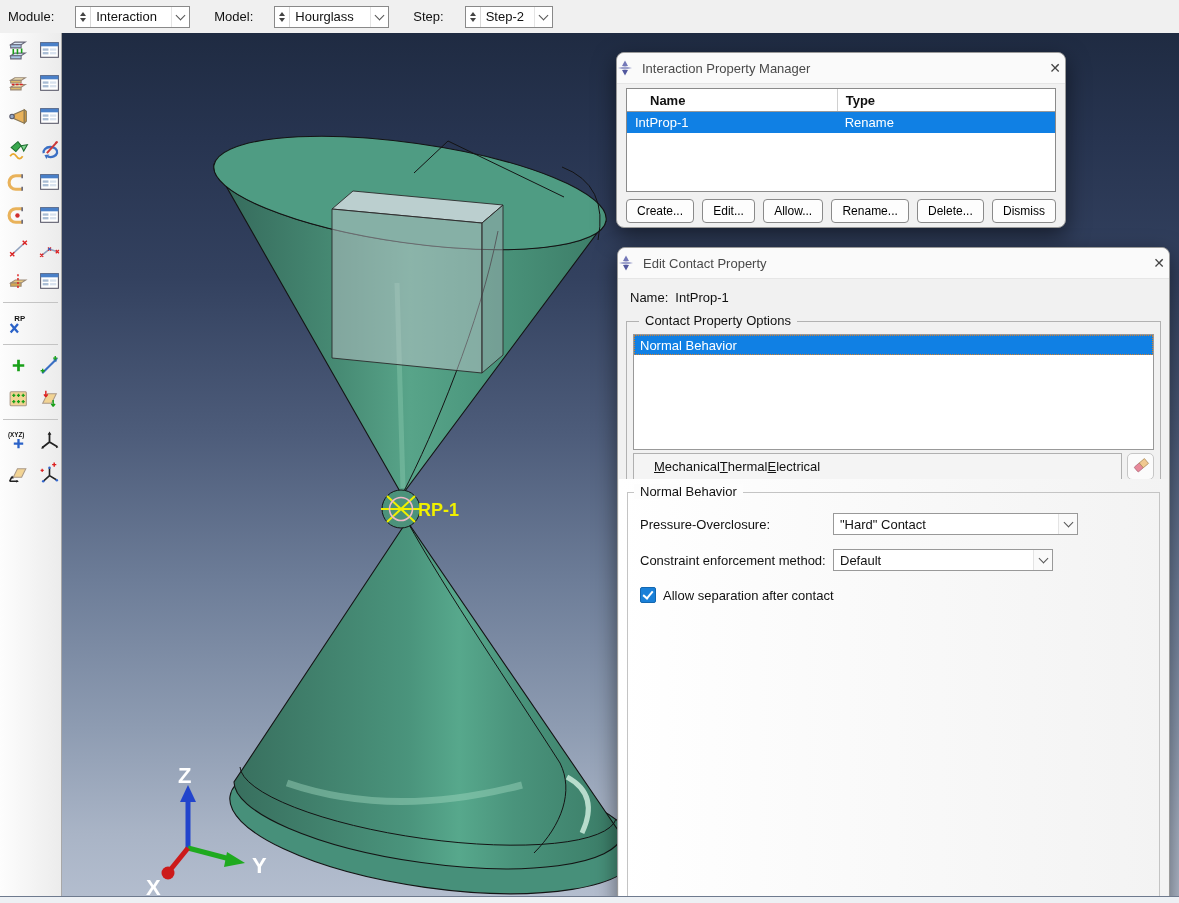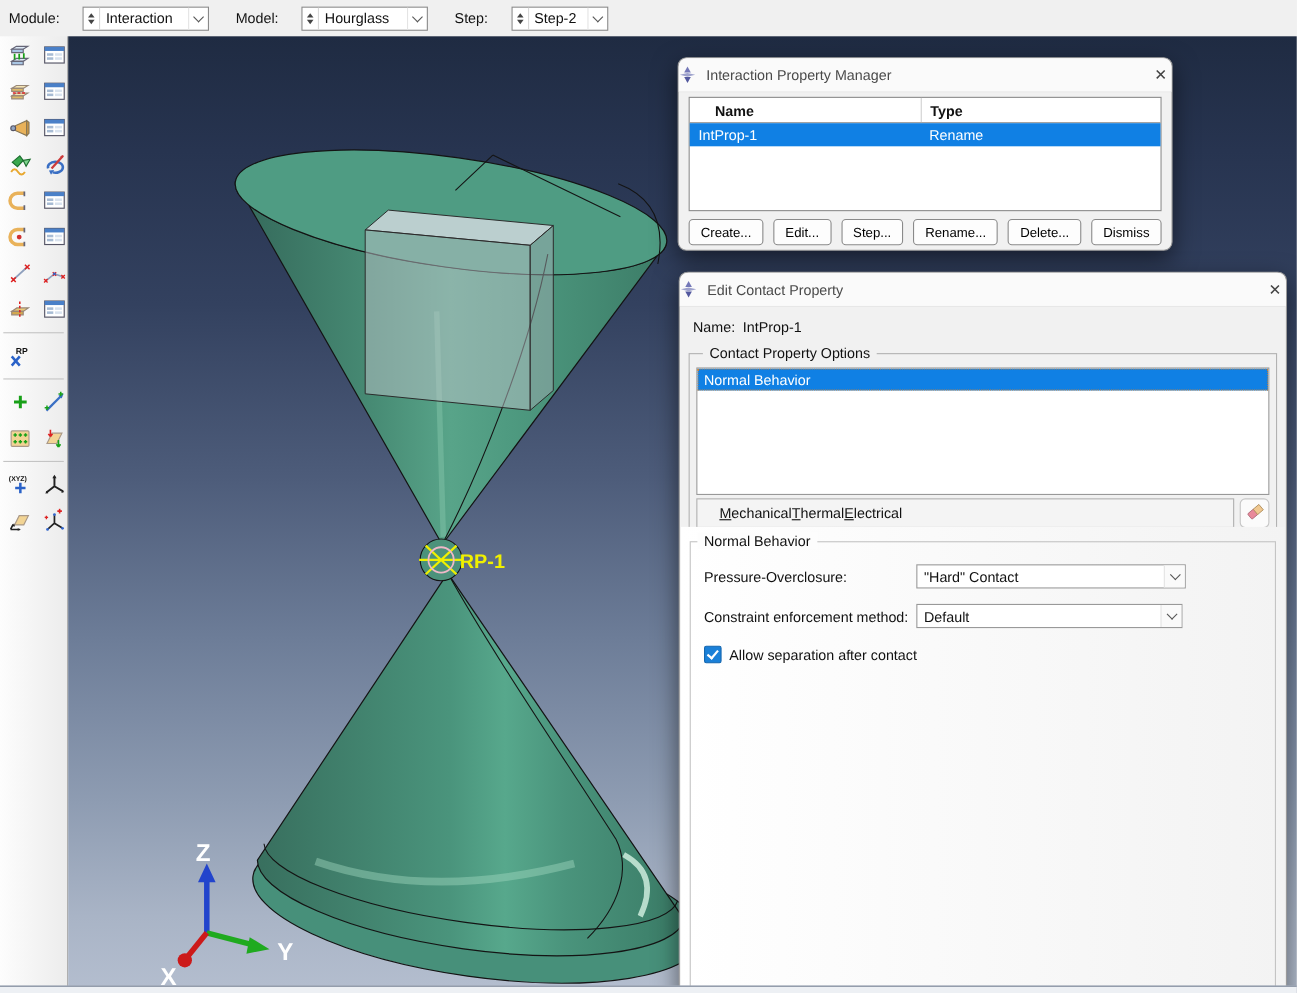--- a/index.html
+++ b/index.html
@@ -452,21 +452,21 @@
         <span class="mgr-col-type">Type</span>
       </div>
       <div class="mgr-row-sel">
         <span class="c1">IntProp-1</span>
         <span class="c2">Rename</span>
       </div>
     </div>
     <div class="mgr-buttons">
       <button class="btn">Create...</button>
       <button class="btn">Edit...</button>
-      <button class="btn">Step...</button>
+      <button class="btn">Allow...</button>
       <button class="btn">Rename...</button>
       <button class="btn">Delete...</button>
       <button class="btn">Dismiss</button>
     </div>
   </div>
 
   <div class="dialog dlg-edit">
     <div class="titlebar">
       <span class="abq-icon">
           <svg viewBox="0 0 16 16">
@@ -515,21 +515,21 @@
           <div class="combo2" style="width:245px">
             <span class="val">"Hard" Contact</span>
             <span class="chev-box">
                 <span class="chev"></span>
               </span>
           </div>
         </div>
 
         <div class="field-row">
           <span class="field-label">Constraint enforcement method:</span>
-          <div class="combo2" style="width:242px">
+          <div class="combo2" style="width:220px">
             <span class="val">Default</span>
             <span class="chev-box">
                 <span class="chev"></span>
               </span>
           </div>
         </div>
 
         <div class="check-row">
           <span class="cb"></span>
           <span>Allow separation after contact</span>

